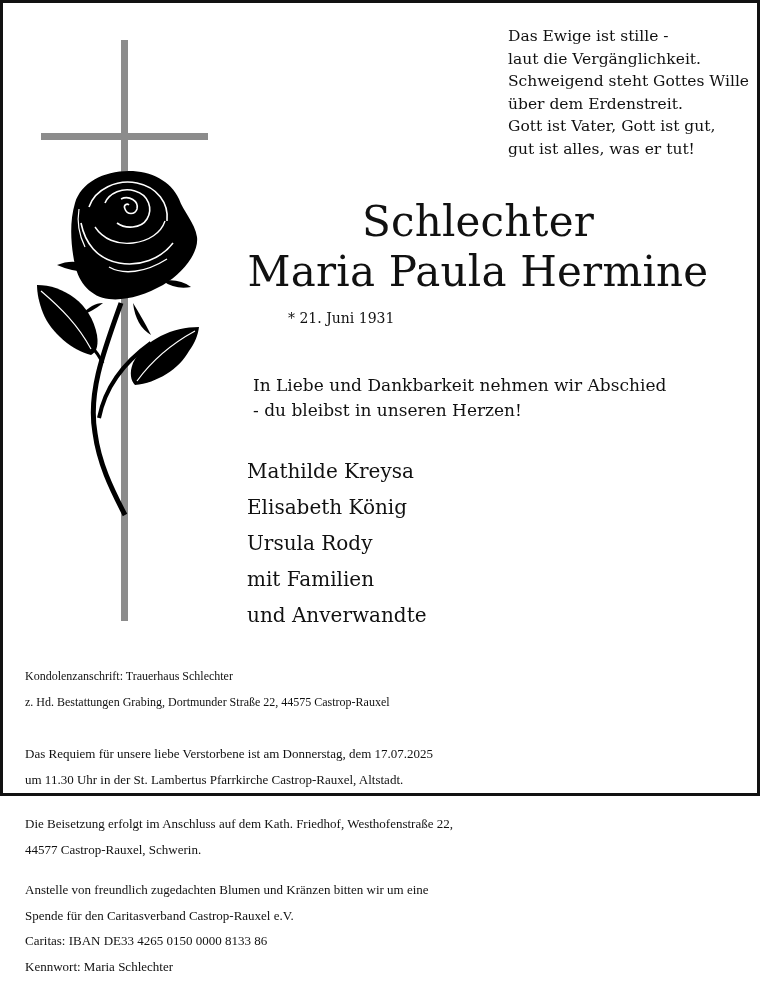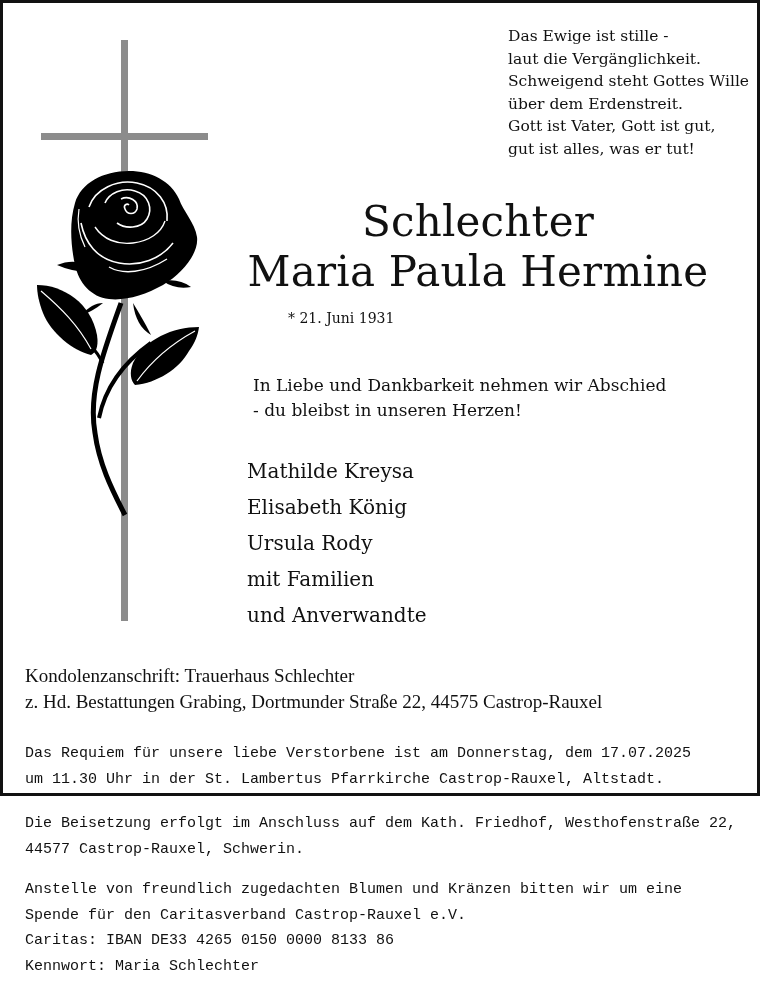--- a/index.html
+++ b/index.html
@@ -20,22 +20,22 @@
 
     .name { position: absolute; left: 240px; top: 194px; width: 470px; text-align: center; font-size: 42px; line-height: 50px; letter-spacing: 0.2px; }
     .dates { position: absolute; top: 307px; font-size: 14px; }
     .date-birth { left: 285px; }
     .date-death { left: 513px; }
 
     .farewell { position: absolute; left: 250px; top: 370px; font-size: 17px; line-height: 25px; }
     .mourners { position: absolute; left: 244px; top: 450px; font-size: 20px; line-height: 36px; }
     .mourners div { white-space: nowrap; }
 
-    .condolence { position: absolute; left: 22px; top: 660px; font-size: 19px; line-height: 26px; white-space: nowrap; }
-    .para { position: absolute; left: 22px; width: 718px; font-size: 15px; line-height: 25.5px; font-family: Liberation Mono, monospace; }
+    .condolence { position: absolute; left: 22px; top: 660px; font-size: 12px; line-height: 26px; white-space: nowrap; }
+    .para { position: absolute; left: 22px; width: 718px; font-size: 13px; line-height: 25.5px; }
     .requiem { top: 738px; }
     .burial { top: 808px; }
     .donation { top: 874px; }
     .just { text-align: justify; text-align-last: left; }
     .line { white-space: nowrap; }
   </style>
 </head>
 <body>
 
 <div class="frame">

